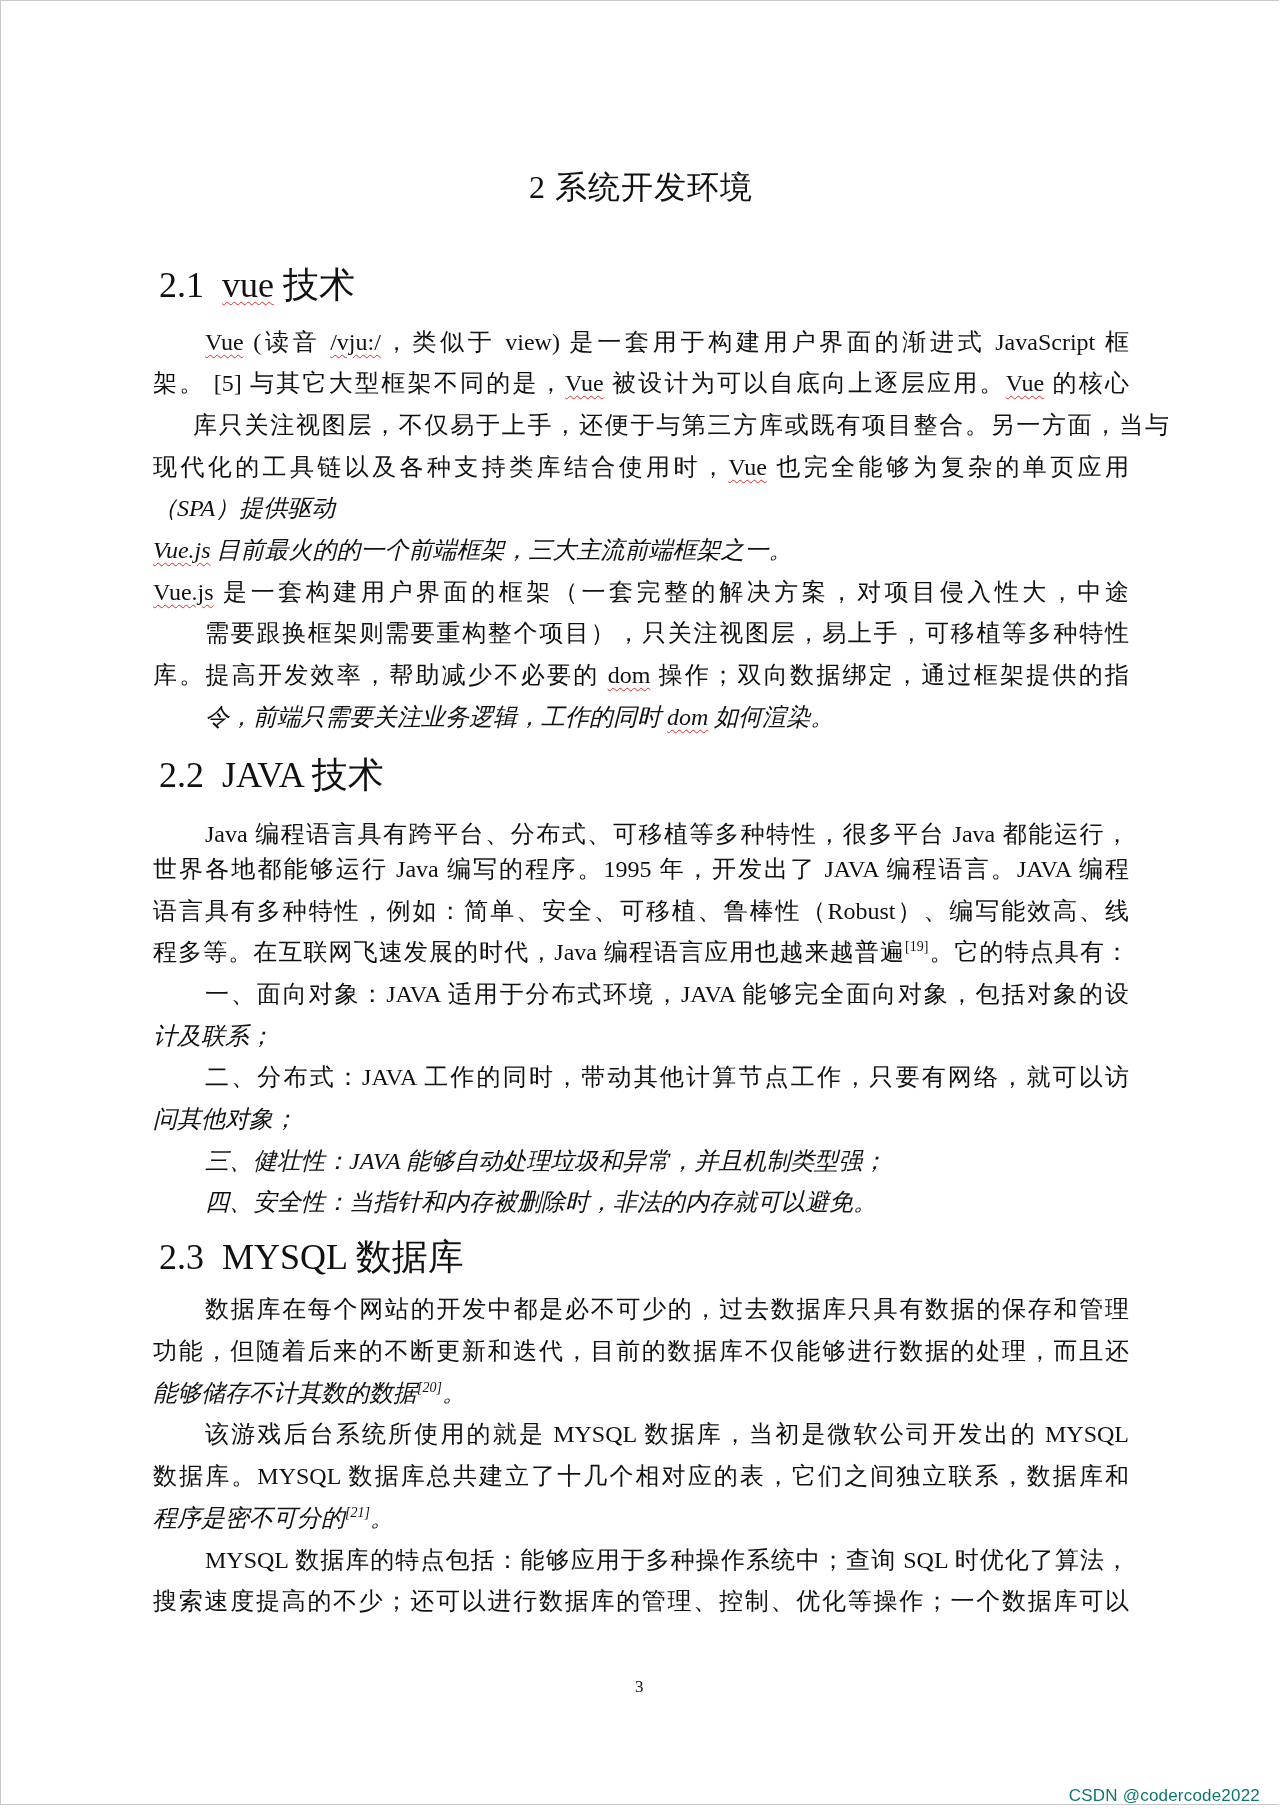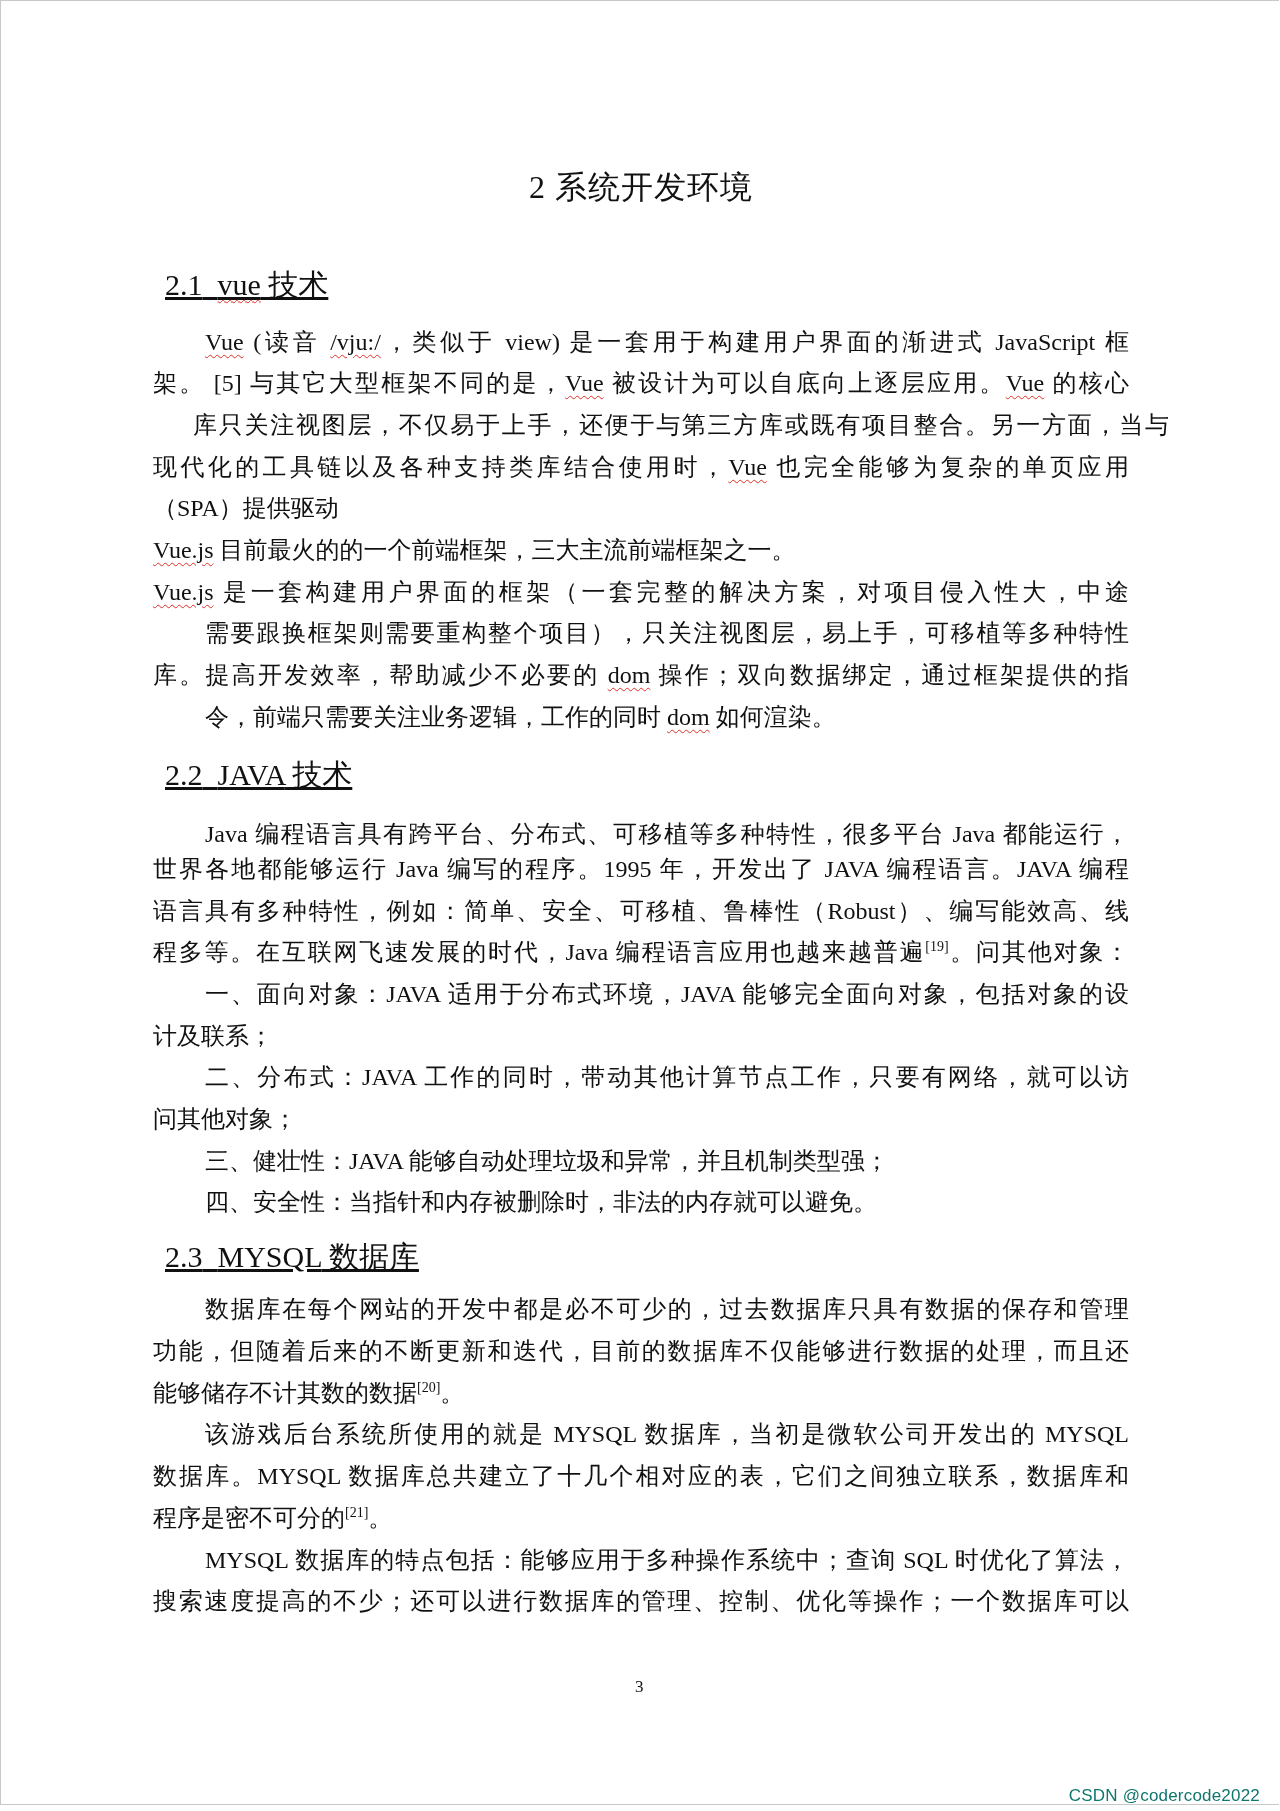--- a/index.html
+++ b/index.html
@@ -16,29 +16,29 @@
   .doc {
     position: absolute; left: 152px; top: 0; width: 976px;
     font-family: "Liberation Serif", "DejaVu Serif", serif;
     color: #111;
   }
   .chapter-title {
     position: absolute; top: 166px; left: 0; width: 976px; text-align: center;
     font-size: 32px; line-height: 40px; letter-spacing: 1px;
   }
   .h2 {
-    position: absolute; left: 12px;
-    font-size: 30px; line-height: 36px; text-decoration: underline;
+    position: absolute; left: 6px;
+    font-size: 36px; line-height: 36px;
   }
   .line {
     position: absolute; left: 0; width: 976px;
     font-size: 24px; line-height: 30px; white-space: nowrap;
     text-align: justify; text-align-last: justify;
   }
-  .line.last { text-align-last: left; }
+  .line.last { text-align-last: left; font-style: italic; }
   .indent1 { padding-left: 52px; box-sizing: border-box; }
   .sp { text-decoration: underline wavy #e0302a; text-decoration-thickness: 1px; text-underline-offset: 4px; }
   sup { font-size: 14px; line-height: 0; vertical-align: super; }
   .page-num {
     position: absolute; left: 634px; top: 1676px;
     font-family: "Liberation Serif", serif; font-size: 17px; color: #111;
   }
   .watermark {
     position: absolute; right: 20px; top: 1786px;
     font-family: "Liberation Sans", "DejaVu Sans", sans-serif;
@@ -88,21 +88,21 @@
       <span>令，前端只需要关注业务逻辑，工作的同时 </span><span class="sp">dom</span><span> 如何渲染。</span>
     </div>
 
     <div class="h2" style="top:756px;">
       <span>2.2</span>&nbsp;&nbsp;<span>JAVA</span><span> 技术</span>
     </div>
     <div class="line indent1" style="top:811px;margin-top:7px;">Java 编程语言具有跨平台、分布式、可移植等多种特性，很多平台 Java 都能运行，</div>
     <div class="line" style="top:853px;">世界各地都能够运行 Java 编写的程序。1995 年，开发出了 JAVA 编程语言。JAVA 编程</div>
     <div class="line" style="top:895px;">语言具有多种特性，例如：简单、安全、可移植、鲁棒性（Robust）、编写能效高、线</div>
     <div class="line" style="top:936px;">
-      <span>程多等。在互联网飞速发展的时代，Java 编程语言应用也越来越普遍</span><sup>[19]</sup><span>。问其他对象：</span>
+      <span>程多等。在互联网飞速发展的时代，Java 编程语言应用也越来越普遍</span><sup>[19]</sup><span>。它的特点具有：</span>
     </div>
     <div class="line indent1" style="top:978px;">一、面向对象：JAVA 适用于分布式环境，JAVA 能够完全面向对象，包括对象的设</div>
     <div class="line last" style="top:1020px;">计及联系；</div>
     <div class="line indent1" style="top:1061px;">二、分布式：JAVA 工作的同时，带动其他计算节点工作，只要有网络，就可以访</div>
     <div class="line last" style="top:1103px;">问其他对象；</div>
     <div class="line indent1 last" style="top:1145px;">三、健壮性：JAVA 能够自动处理垃圾和异常，并且机制类型强；</div>
     <div class="line indent1 last" style="top:1186px;">四、安全性：当指针和内存被删除时，非法的内存就可以避免。</div>
 
     <div class="h2" style="top:1238px;">
       <span>2.3</span>&nbsp;&nbsp;<span>MYSQL</span><span> 数据库</span>

